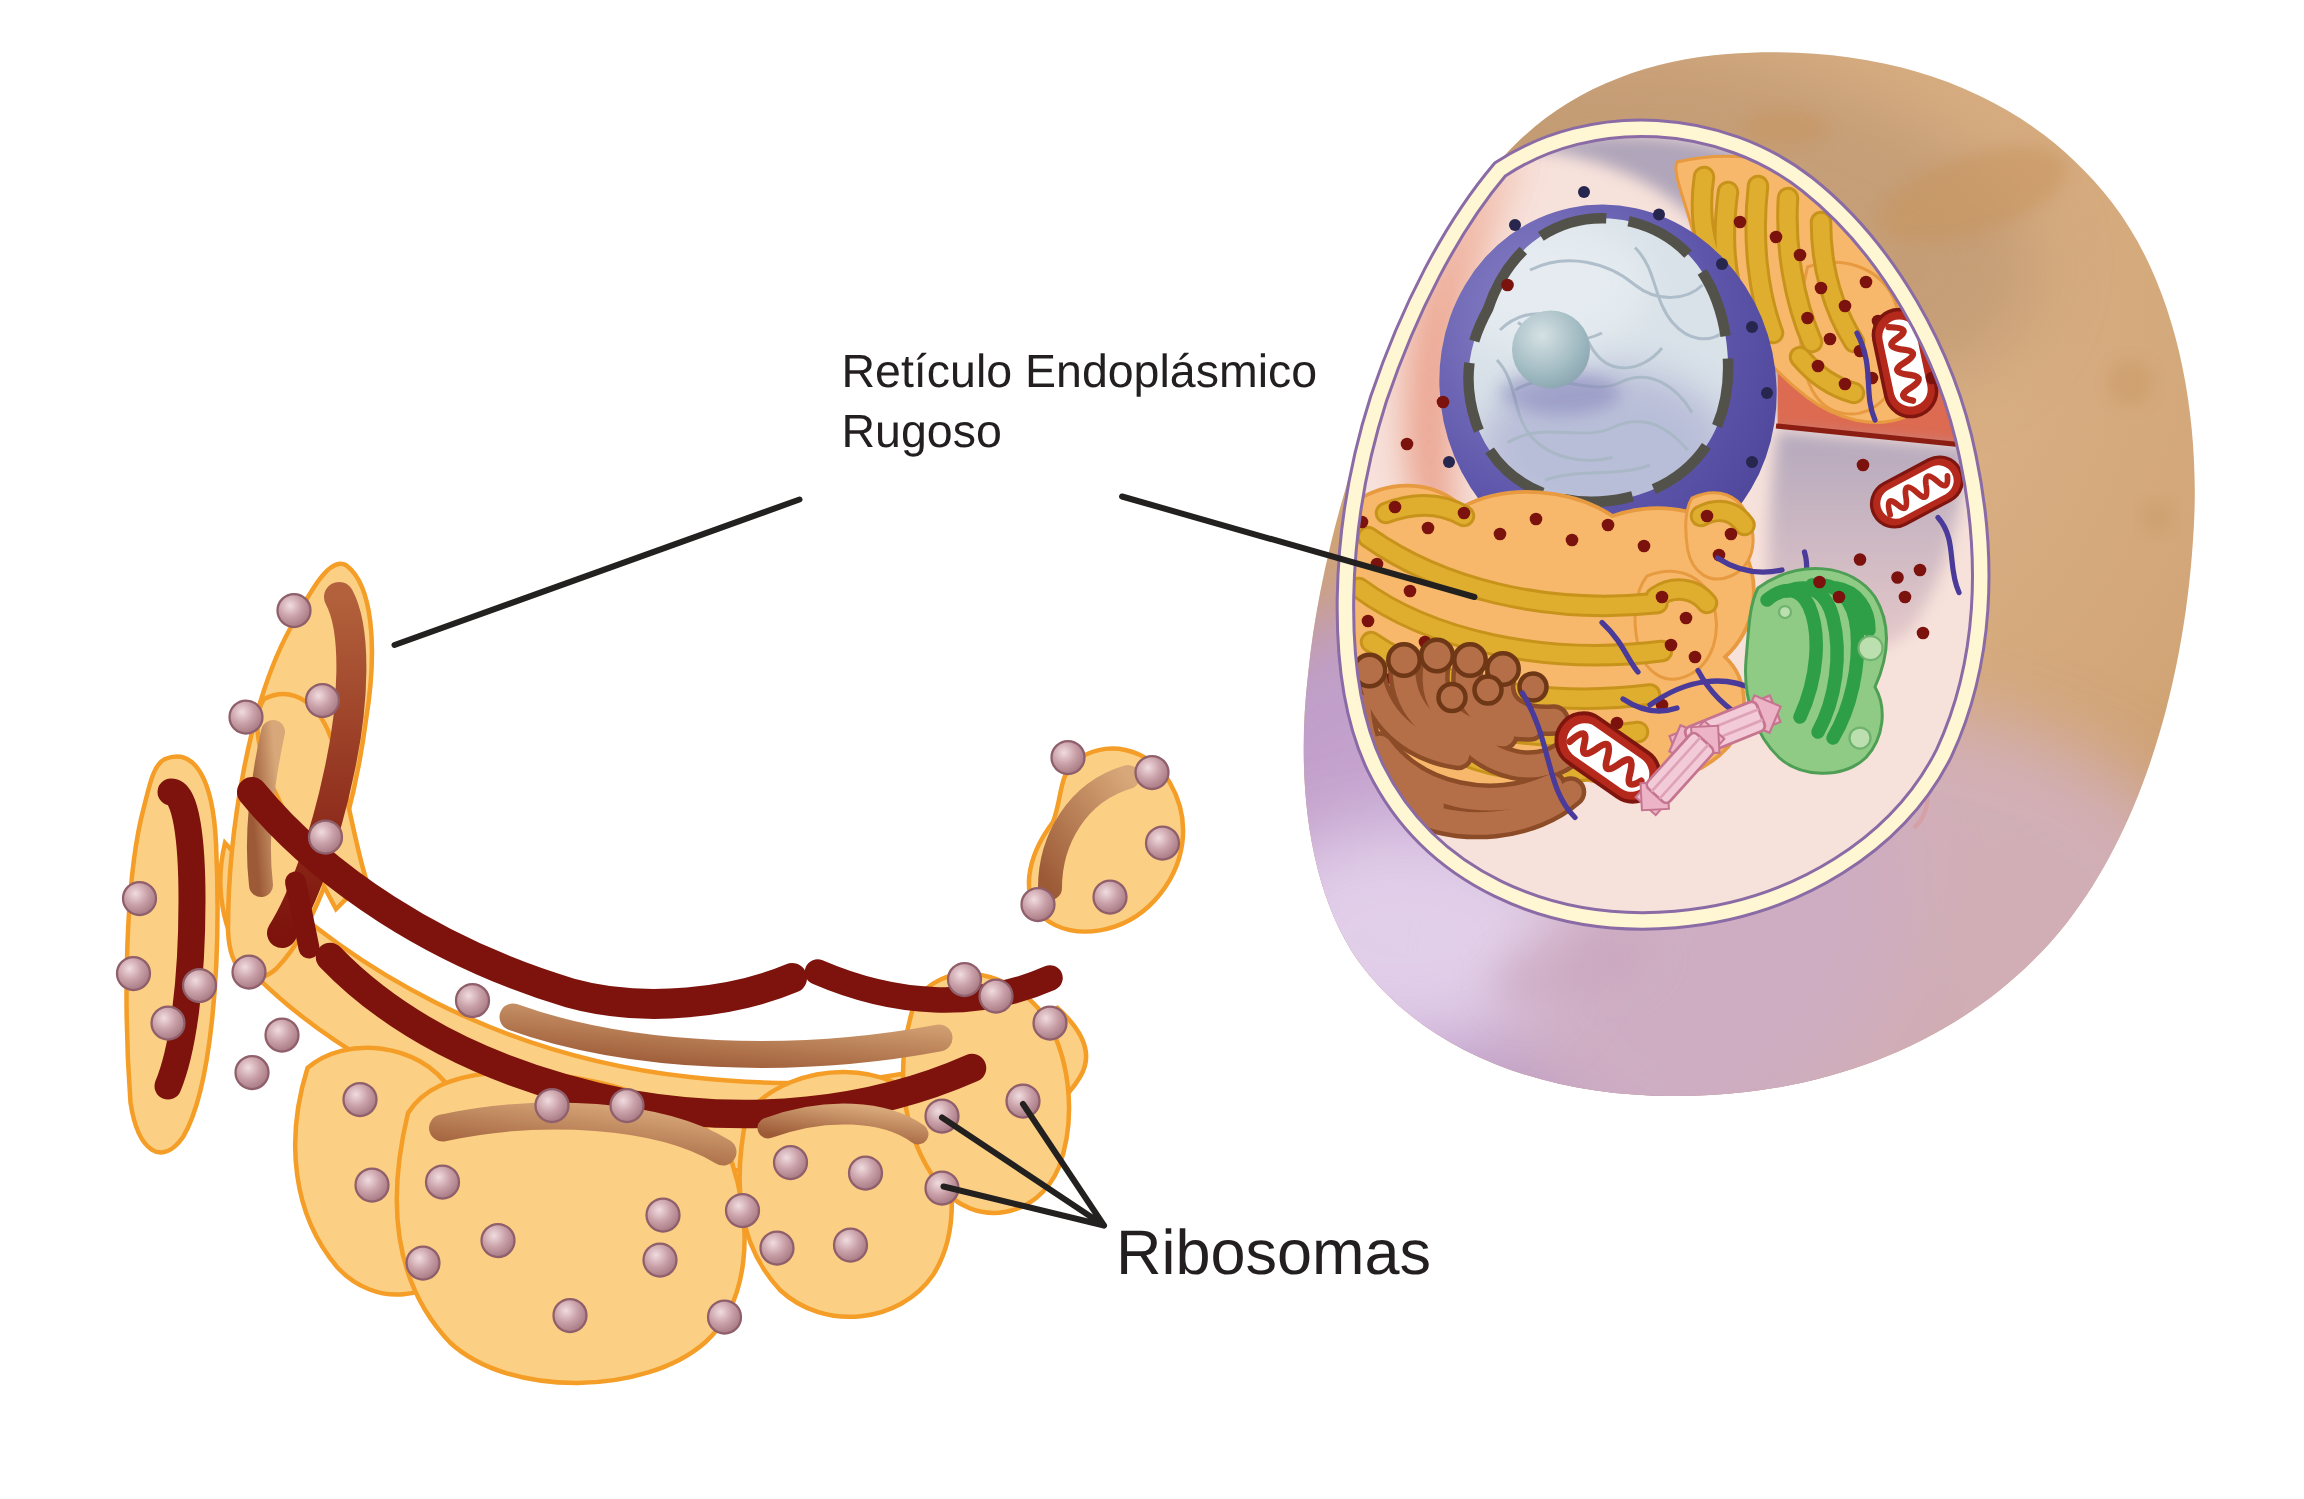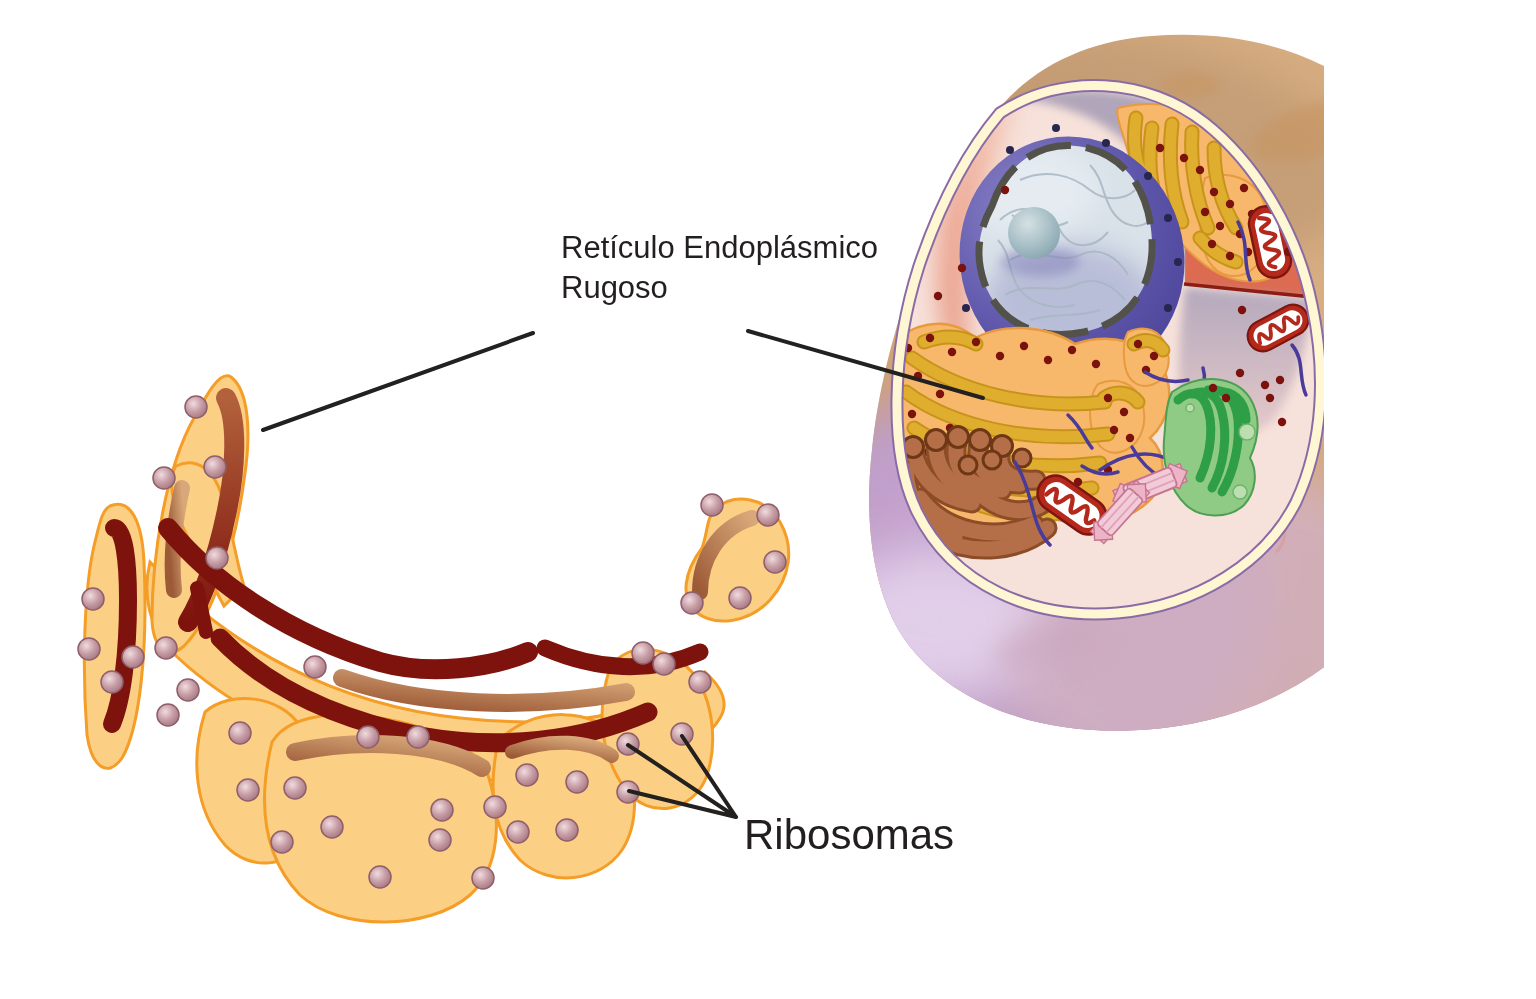--- a/index.html
+++ b/index.html
@@ -1,16 +1,16 @@
 <!DOCTYPE html>
 <html style="--c-label-text: #231F20; --c-pointer-line: #232020; --c-er-fill: #FCD084; --c-er-outline: #F49D27; --c-er-band-maroon: #7D130C; --c-er-band-tan: #B06A3F; --c-ribosome-edge: #8F5F6B; --c-cell-body-tan: #D7AB7B; --c-cell-body-edge: #C3905C; --c-cell-purple: #BD9DCE; --c-cell-pink-lavender: #D2B1C2; --c-rim-cream: #FFF6D3; --c-rim-purple: #8A6BA5; --c-cytoplasm-pink: #F7E2DB; --c-cut-red: #DE6B52; --c-shelf-line: #8B1D12; --c-nucleus-purple: #5D55AA; --c-nucleus-light: #8A83C6; --c-nuclear-pore: #26264E; --c-chromatin-fill: #D9E2E9; --c-chromatin-thread: #A6B7C3; --c-envelope-dash: #52524A; --c-nucleolus: #9FB9C1; --c-cell-er-orange: #F7B86B; --c-cell-er-outline: #E79A40; --c-cell-er-band-yellow: #DFAE2F; --c-ribosome-dot-red: #7C120D; --c-mito-red: #B5281C; --c-mito-dark: #7E150F; --c-golgi-light: #8FCB84; --c-golgi-dark: #2E9E47; --c-tubule-brown: #B56F48; --c-tubule-dark: #8C4C28; --c-centriole-pink: #F3CBD8; --c-centriole-edge: #C67590; --c-filament-purple: #4A3A99;"><head>
 <meta charset="utf-8">
 <style>
   html,body{margin:0;padding:0;background:#ffffff;}
-  .stage{position:relative;width:1324px;height:999px;background:#ffffff;overflow:hidden;
+  .stage{position:relative;width:1536px;height:999px;background:#ffffff;overflow:hidden;
          font-family:"Liberation Sans",sans-serif;}
   svg{display:block;}
   .lbl{font-size:31px;fill:var(--c-label-text);}
   .lbl-big{font-size:42px;fill:var(--c-label-text);}
   .ptr{stroke:var(--c-pointer-line);stroke-width:4;stroke-linecap:round;fill:none;}
   .er-sheet{fill:var(--c-er-fill);stroke:var(--c-er-outline);stroke-width:3;}
   .mband{stroke:var(--c-er-band-maroon);fill:none;stroke-linecap:round;}
   .tband{stroke:url(#tanGrad);fill:none;stroke-linecap:round;}
   .ribo{fill:url(#riboG);stroke:var(--c-ribosome-edge);stroke-width:1.5;}
   .ya-out{stroke:#C8931B;stroke-width:15;fill:none;stroke-linecap:round;}

